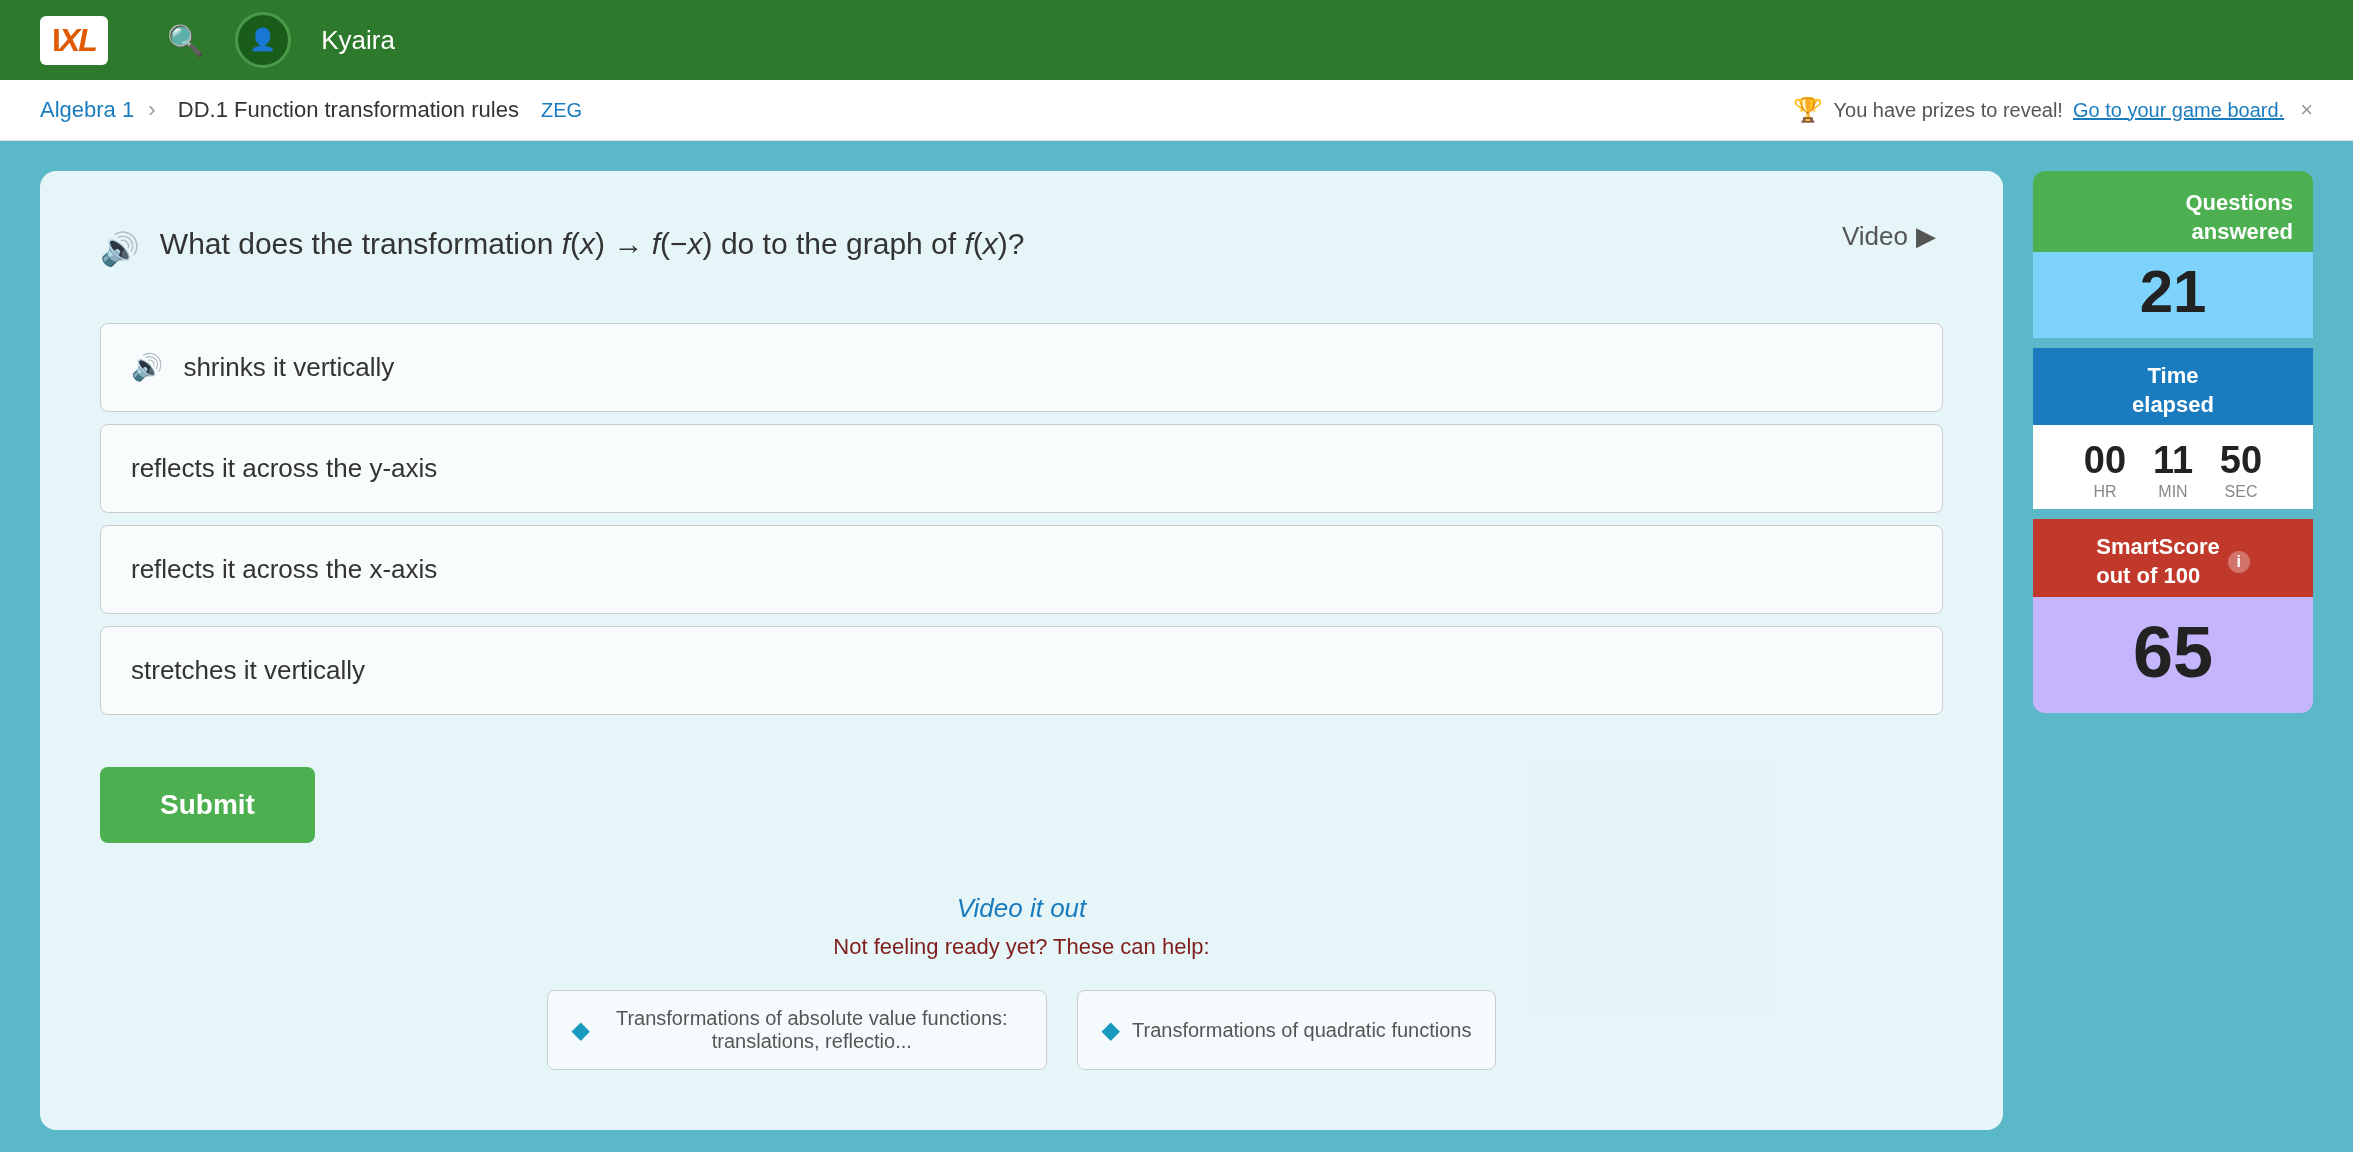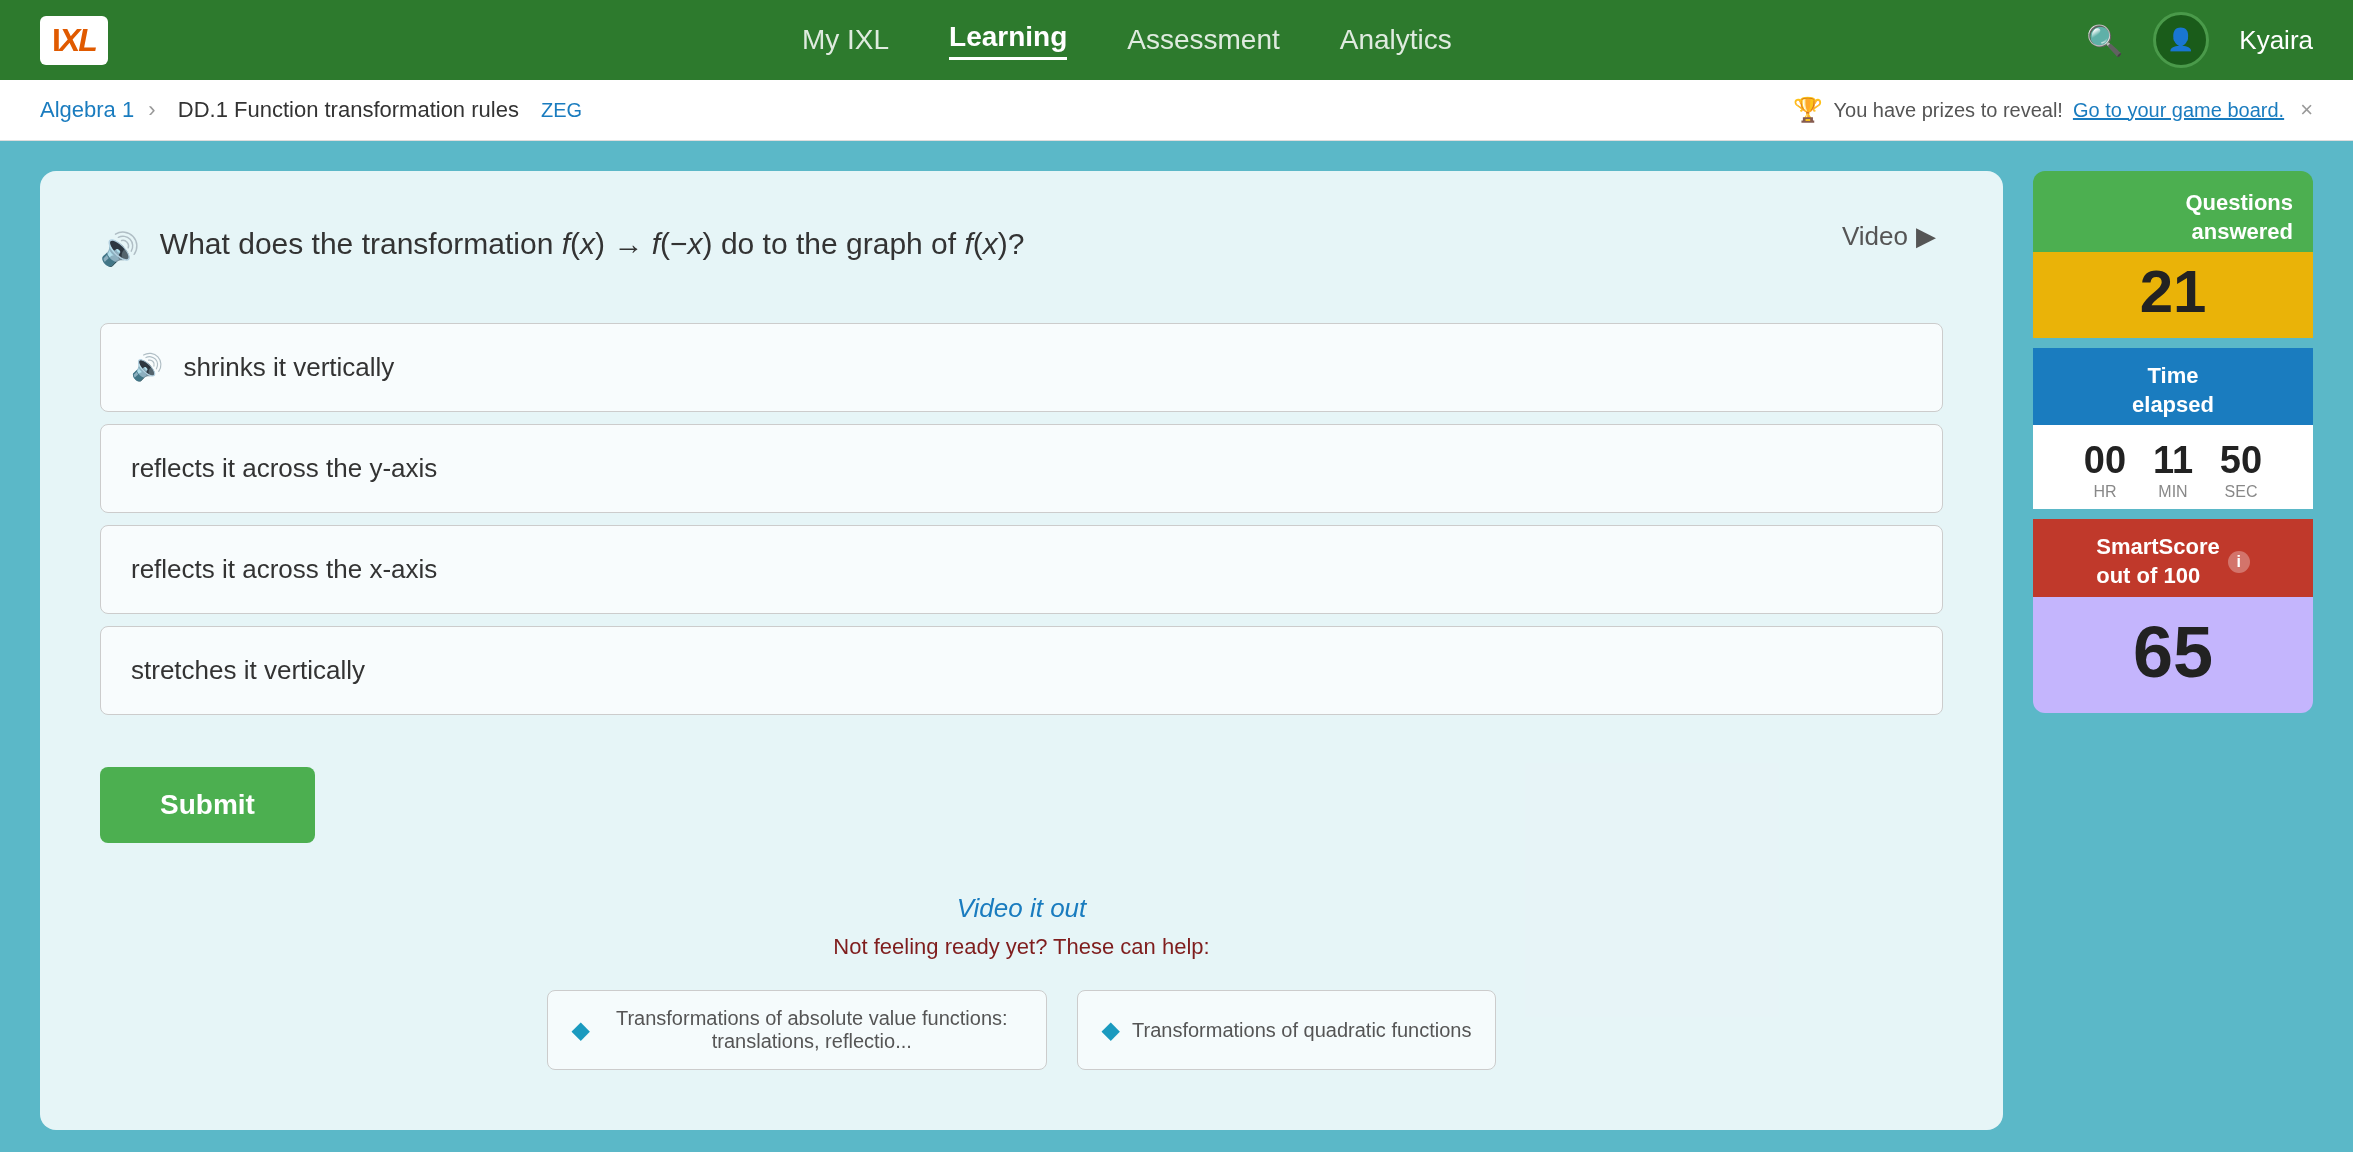--- a/index.html
+++ b/index.html
@@ -213,21 +213,21 @@
       background: #4caf50;
       color: white;
       text-align: right;
       padding: 18px 20px 6px;
       border-radius: 12px 12px 0 0;
       font-size: 22px;
       font-weight: 700;
       line-height: 1.3;
     }
     .sidebar-count {
-      background: #eab308;
+      background: #7dd3fc;
       text-align: center;
       font-size: 60px;
       font-weight: 700;
       color: #222;
       padding: 10px 20px 16px;
       line-height: 1;
     }
     .sidebar-time-elapsed {
       background: #1a7cbf;
       color: white;
@@ -327,26 +327,20 @@
     
     .math { font-style: italic; }
     .arrow { font-style: normal; }
   </style>
 </head>
 <body>
 
 <nav class="navbar">
   <div class="navbar-logo">
     <span>I</span><span style="color:#e05a00;font-style:italic;">XL</span>
-  </div>
-  <div class="navbar-links">
-    <a href="#">My IXL</a>
-    <a href="#" class="active">Learning</a>
-    <a href="#">Assessment</a>
-    <a href="#">Analytics</a>
   </div>
   <div class="navbar-right">
     <button class="search-icon-btn">🔍</button>
     <div class="user-avatar">
       <span>👤</span>
     </div>
     <span class="user-name">Kyaira</span>
   </div>
 </nav>
 

